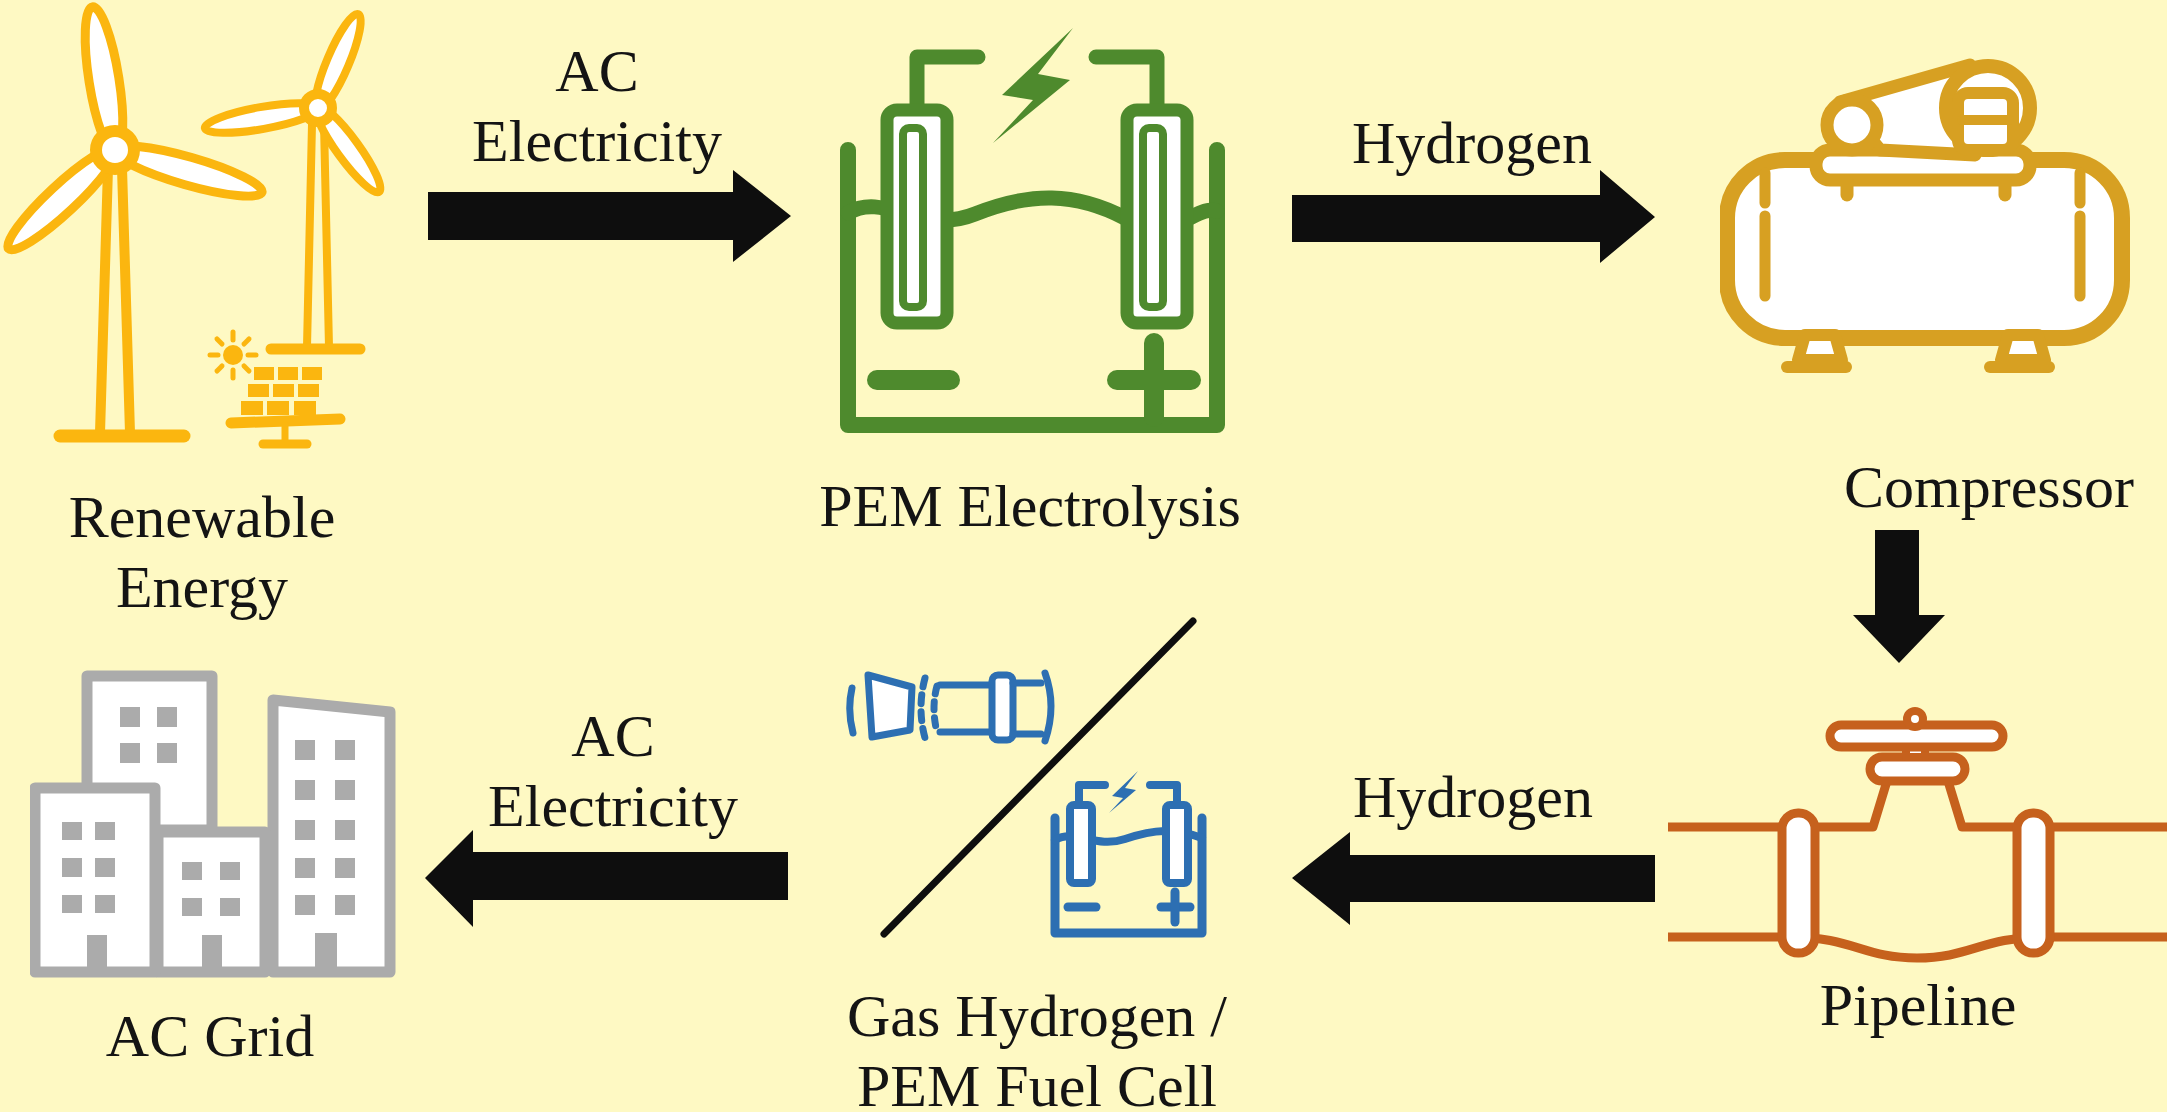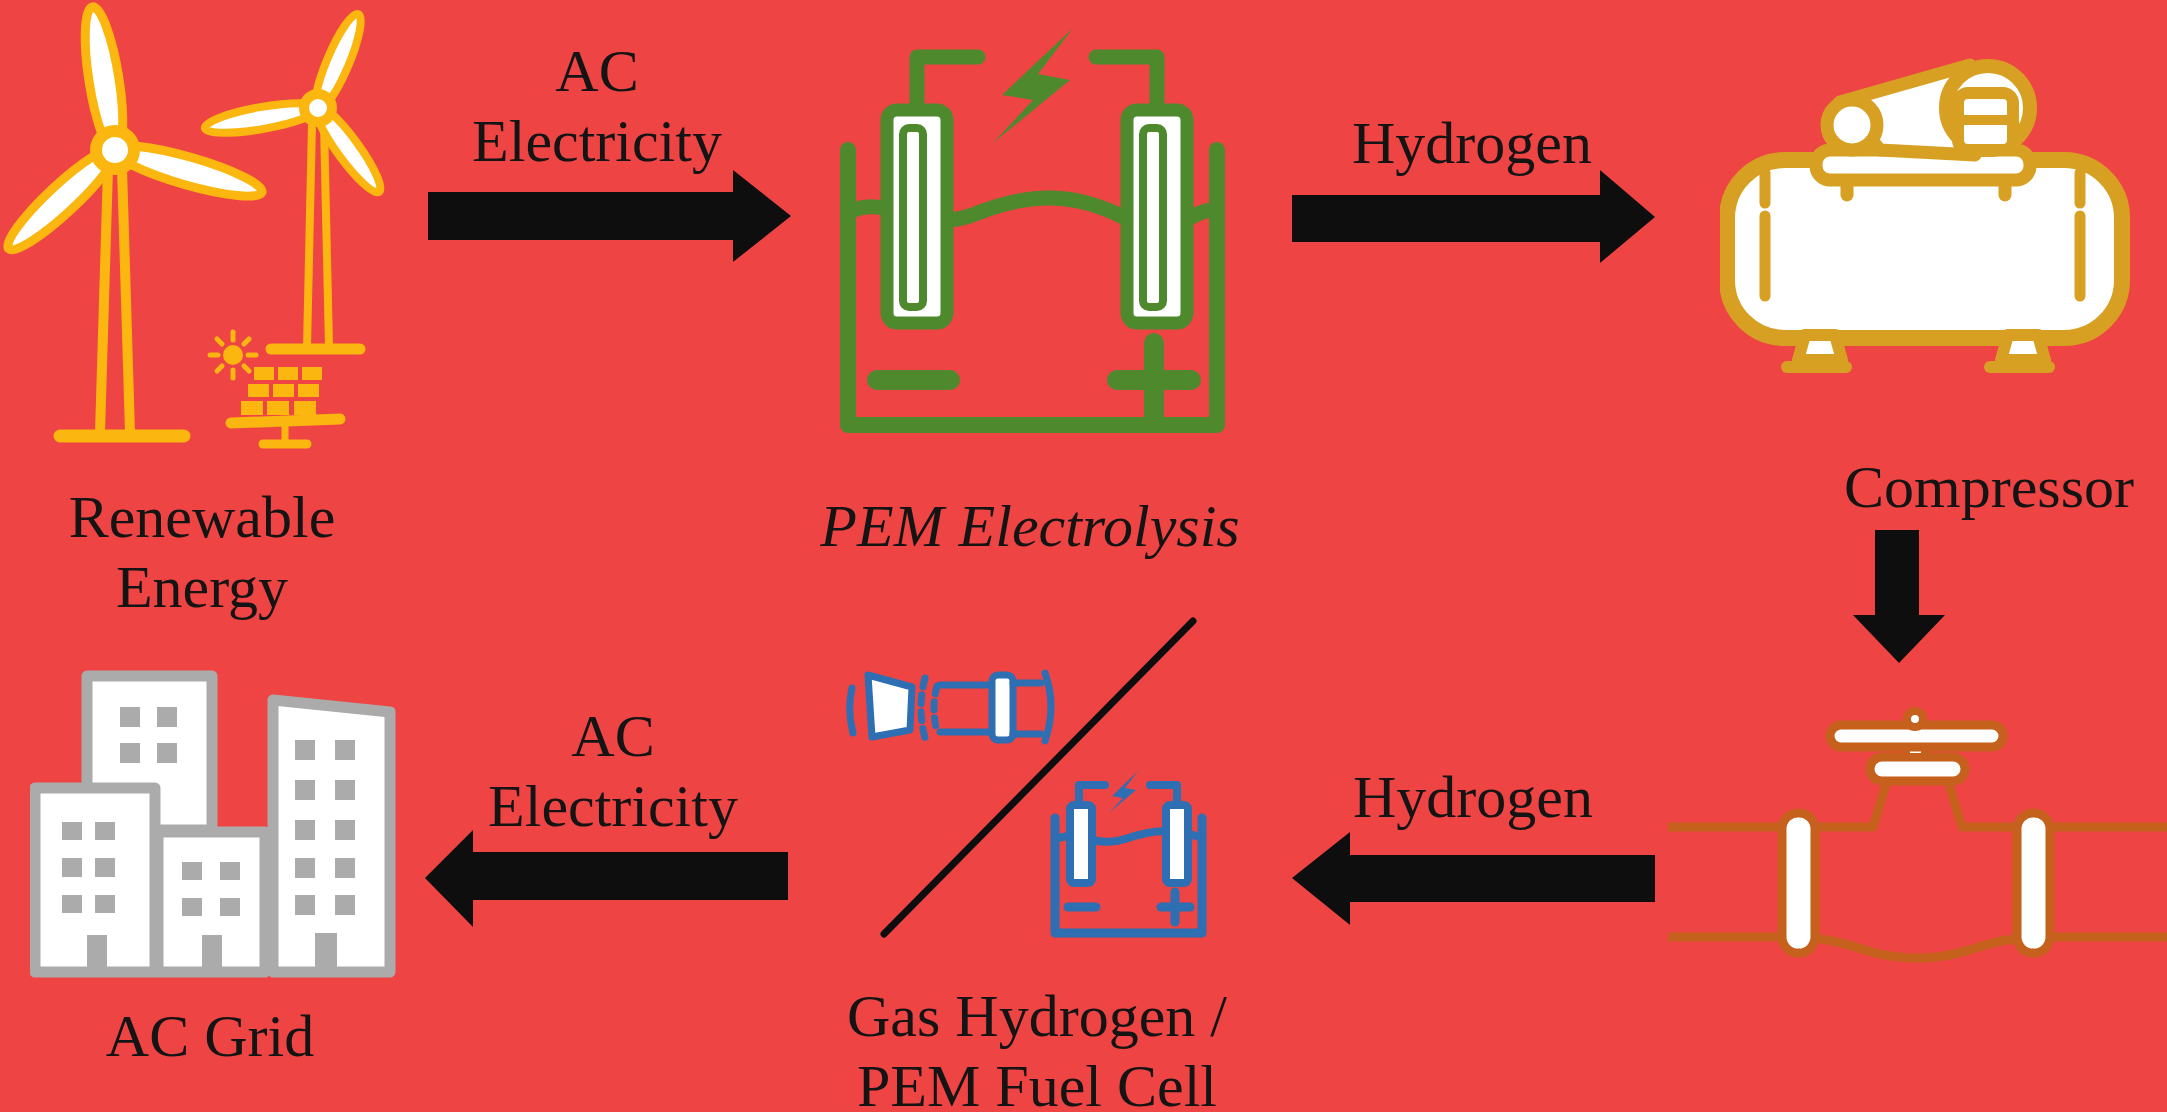--- a/index.html
+++ b/index.html
@@ -1,20 +1,20 @@
 <!DOCTYPE html>
 <html><head>
 <meta charset="utf-8">
 <style>
   html, body { margin: 0; padding: 0; background: #ffffff; }
   .canvas {
     position: relative;
     width: 2167px;
     height: 1112px;
-    background: #ef4444;
+    background: #fef9c3;
     overflow: hidden;
     font-family: "Liberation Serif", "DejaVu Serif", serif;
   }
   .icon, .arrow, .slash { position: absolute; }
   .lbl {
     position: absolute;
     width: 500px;
     text-align: center;
     font-size: 60px;
     line-height: 70px;
@@ -260,32 +260,35 @@
   <div class="lbl" style="left:347px; top:36px;">
     <div>AC</div>
     <div>Electricity</div>
   </div>
 
   <div class="lbl" style="left:-48px; top:482px;">
     <div>Renewable</div>
     <div>Energy</div>
   </div>
 
-  <div class="lbl" style="left:780px; top:491px;font-style:italic;">
+  <div class="lbl" style="left:780px; top:471px;">
     <div>PEM Electrolysis</div>
   </div>
 
   <div class="lbl" style="left:1222px; top:108px;">
     <div>Hydrogen</div>
   </div>
 
   <div class="lbl" style="left:1739px; top:452px;">
     <div>Compressor</div>
   </div>
 
+  <div class="lbl" style="left:1668px; top:970px;">
+    <div>Pipeline</div>
+  </div>
 
   <div class="lbl" style="left:1223px; top:762px;">
     <div>Hydrogen</div>
   </div>
 
   <div class="lbl" style="left:363px; top:701px;">
     <div>AC</div>
     <div>Electricity</div>
   </div>
 

